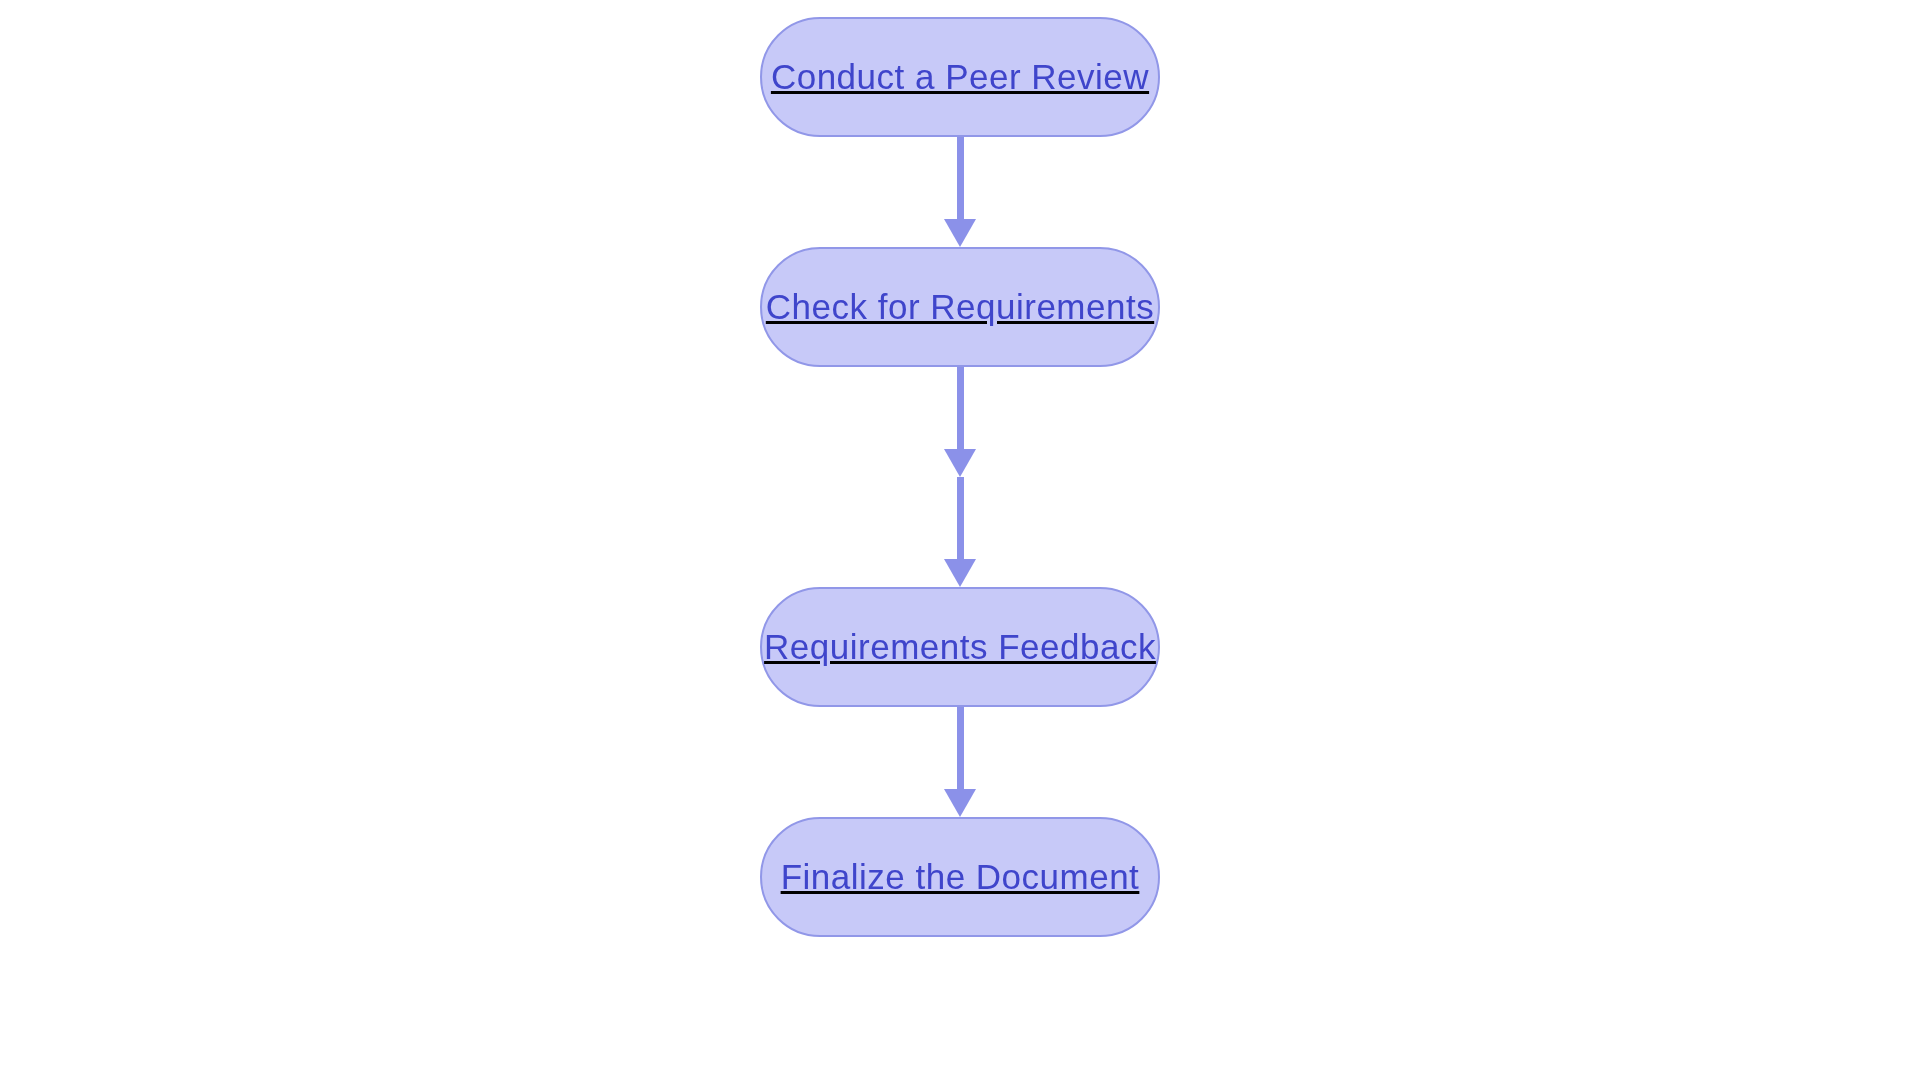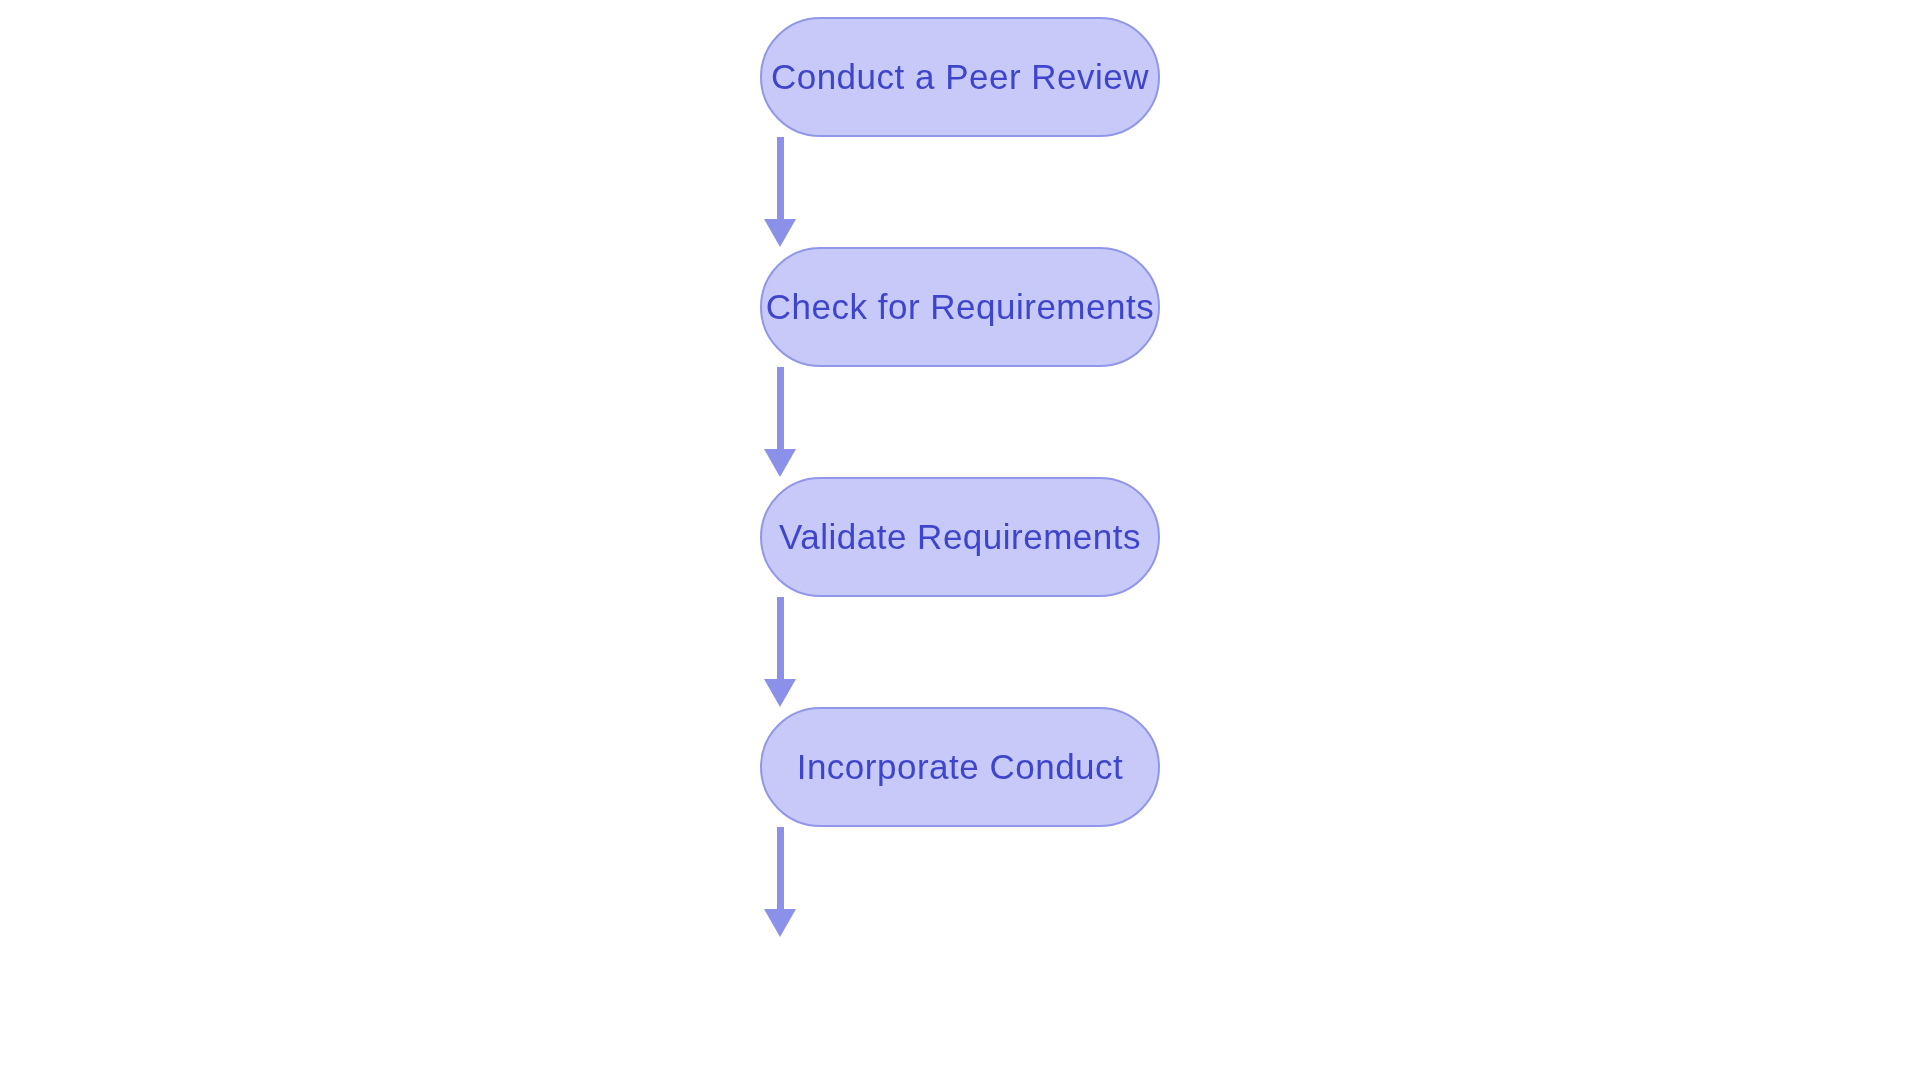--- a/index.html
+++ b/index.html
@@ -20,20 +20,22 @@
     position:relative;
     width:1920px;height:1083px;
   }
   .flow{
     position:absolute;
     left:50%;
     top:17px;
     transform:translateX(-50%);
     display:flex;
     flex-direction:column;
+    align-items:center;
+    text-decoration:underline;
   }
   .node{
     width:400px;
     height:120px;
     background:var(--node-fill);
     border:2px solid var(--node-border);
     border-radius:60px;
     display:flex;
     align-items:center;
     justify-content:center;
@@ -84,33 +86,33 @@
 
     <div class="node">
       <span class="node-label">Check for Requirements</span>
     </div>
 
     <div class="arrow">
       <div class="arrow-stem"></div>
       <div class="arrow-head"></div>
     </div>
 
+
+    <div class="arrow">
+      <div class="arrow-stem"></div>
+      <div class="arrow-head"></div>
+    </div>
+
     <div class="node">
-      <span class="node-label">Validate Requirements</span>
+      <span class="node-label">Requirements Feedback</span>
     </div>
 
     <div class="arrow">
       <div class="arrow-stem"></div>
       <div class="arrow-head"></div>
     </div>
 
     <div class="node">
-      <span class="node-label">Incorporate Conduct</span>
+      <span class="node-label">Finalize the Document</span>
     </div>
-
-    <div class="arrow">
-      <div class="arrow-stem"></div>
-      <div class="arrow-head"></div>
-    </div>
-
 
   </div>
 </div>
 
 </body></html>

